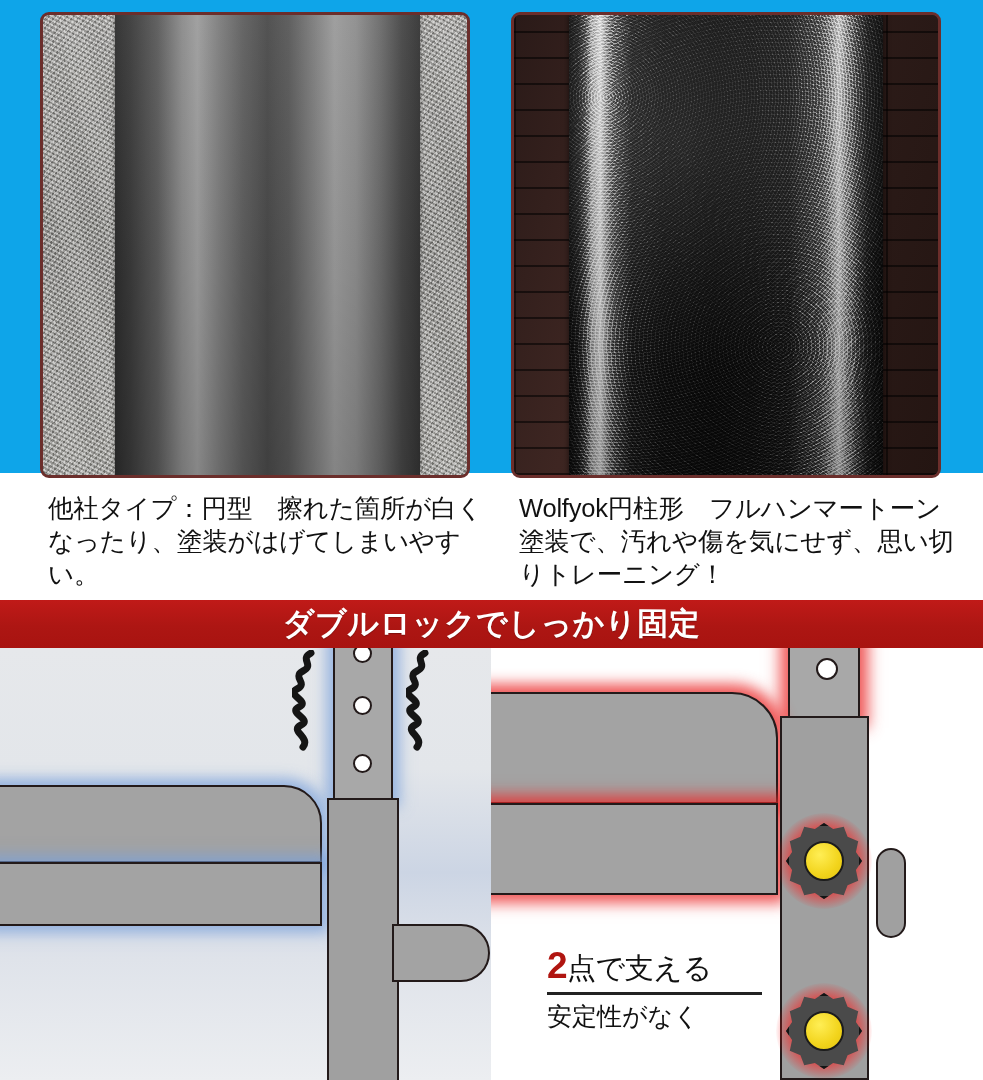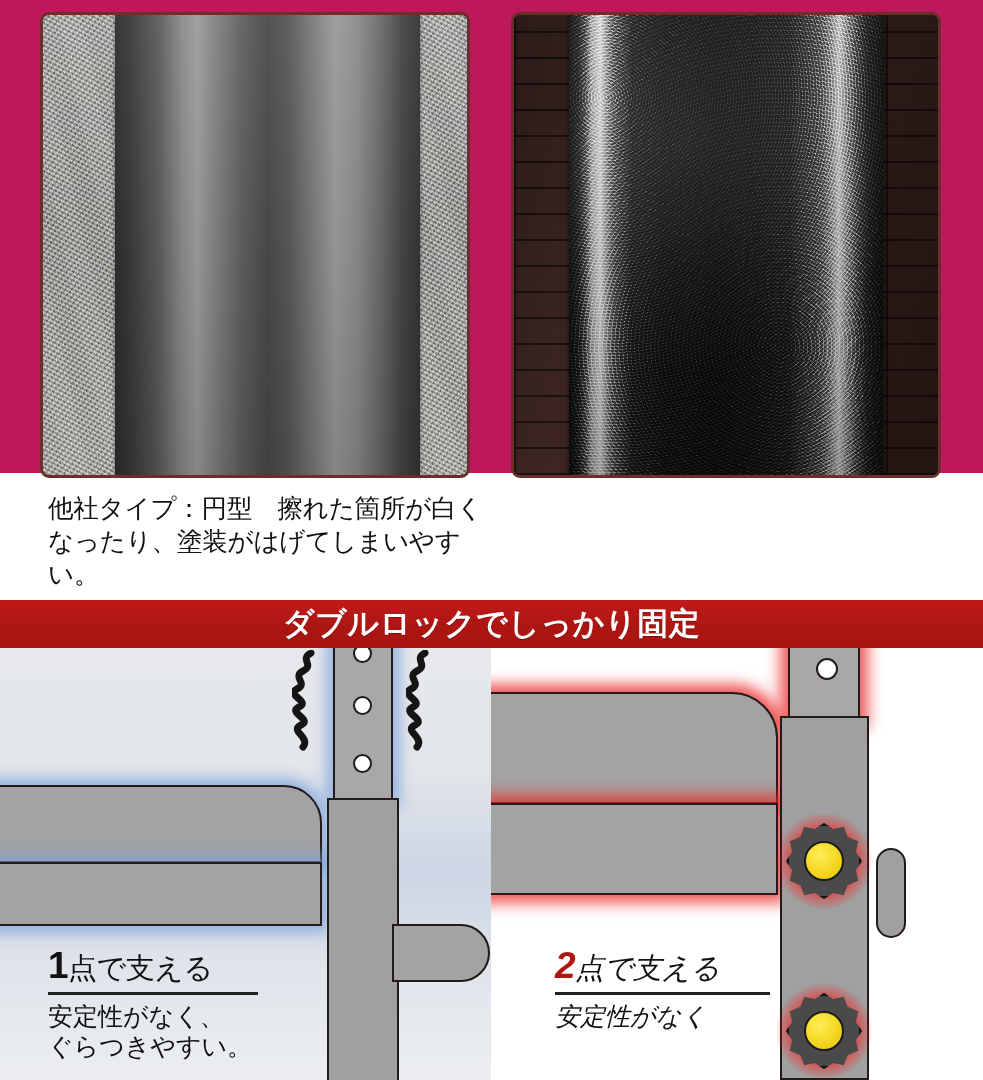--- a/index.html
+++ b/index.html
@@ -4,21 +4,21 @@
 <style>
   * { margin:0; padding:0; box-sizing:border-box; }
   html,body{ background:#fff; }
   body{
     width:983px; height:1080px; position:relative; overflow:hidden;
     font-family:"Liberation Sans","DejaVu Sans",sans-serif;
     color:#1a1a1a;
   }
 
   
-  #compare-section{ position:absolute; left:0; top:0; width:983px; height:473px; background:#be185d; }
+  #compare-section{ position:absolute; left:0; top:0; width:983px; height:473px; background:#0ea5e9; }
 
   .photo-card{ position:absolute; border:3px solid #6b2e2b; border-radius:9px; overflow:hidden; background:#222; }
   #photo-left{ left:40px; top:12px; width:430px; height:466px; }
   #photo-right{ left:511px; top:12px; width:430px; height:466px; }
 
   
   .concrete{
     position:absolute; inset:0;
     background:
       repeating-linear-gradient(27deg, rgba(255,255,255,.30) 0 2px, rgba(0,0,0,.12) 2px 4px),
@@ -141,20 +141,21 @@
     <div class="smooth-cyl"></div>
   </div>
 
   <div class="photo-card" id="photo-right">
     <div class="brickwall"></div>
     <div class="hammer-cyl"></div>
   </div>
 
   <div class="caption" id="caption-left">他社タイプ：円型　擦れた箇所が白くなったり、塗装がはげてしまいやすい。</div>
 
+  <div class="caption" id="caption-right">Wolfyok円柱形　フルハンマートーン塗装で、汚れや傷を気にせず、思い切りトレーニング！</div>
 </div>
 
 <div id="lock-banner">
   <span id="lock-banner-text">ダブルロックでしっかり固定</span>
 </div>
 
 <div id="diagram-section">
 
   <div class="panel" id="panel-one-point">
 
@@ -170,28 +171,20 @@
       <path d="M19 3 C7 9 23 15 11 21 C-1 27 17 33 5 39 C-7 45 19 51 7 57 C-5 63 21 69 9 75 C-3 81 19 87 11 97" fill="none" stroke="#151515" stroke-width="7" stroke-linecap="round"></path>
     </svg>
 
     <div class="bar glow-blue" style="left:-8px; top:137px; width:330px; height:78px; border-radius:0 38px 0 0;"></div>
     <div class="bar glow-blue" style="left:-8px; top:214px; width:330px; height:64px;"></div>
 
     <div class="slider" style="left:327px; top:150px; width:72px; height:290px;"></div>
 
     <div class="bar" style="left:392px; top:276px; width:98px; height:58px; border-radius:0 29px 29px 0;"></div>
 
-    <div class="label-block" style="left:48px; top:297px; width:210px;">
-      <div class="label-head">
-        <span class="num num-dark">1</span><span>点で支える</span>
-      </div>
-      <div class="label-rule"></div>
-      <div class="label-sub">安定性がなく、</div>
-      <div class="label-sub">ぐらつきやすい。</div>
-    </div>
   </div>
 
   <div class="panel" id="panel-two-point">
 
     <div class="post glow-red" style="left:297px; top:-6px; width:72px; height:78px;"></div>
     <div class="hole" style="left:325px; top:10px; width:22px; height:22px;"></div>
 
     <div class="bar glow-red" style="left:-8px; top:44px; width:295px; height:112px; border-radius:0 46px 0 0;"></div>
     <div class="bar glow-red" style="left:-8px; top:155px; width:295px; height:92px;"></div>
 
@@ -204,21 +197,21 @@
       <div class="knob-body"></div>
       <div class="knob-center"></div>
     </div>
 
     <div class="knob" style="left:295px; top:345px;">
       <div class="knob-glow"></div>
       <div class="knob-body"></div>
       <div class="knob-center"></div>
     </div>
 
-    <div class="label-block" style="left:64px; top:297px; width:215px;font-style:italic;">
+    <div class="label-block" style="left:56px; top:297px; width:215px;">
       <div class="label-head">
         <span class="num num-red">2</span><span>点で支える</span>
       </div>
       <div class="label-rule"></div>
       <div class="label-sub">安定性がなく</div>
     </div>
   </div>
 </div>
 
 </body></html>

